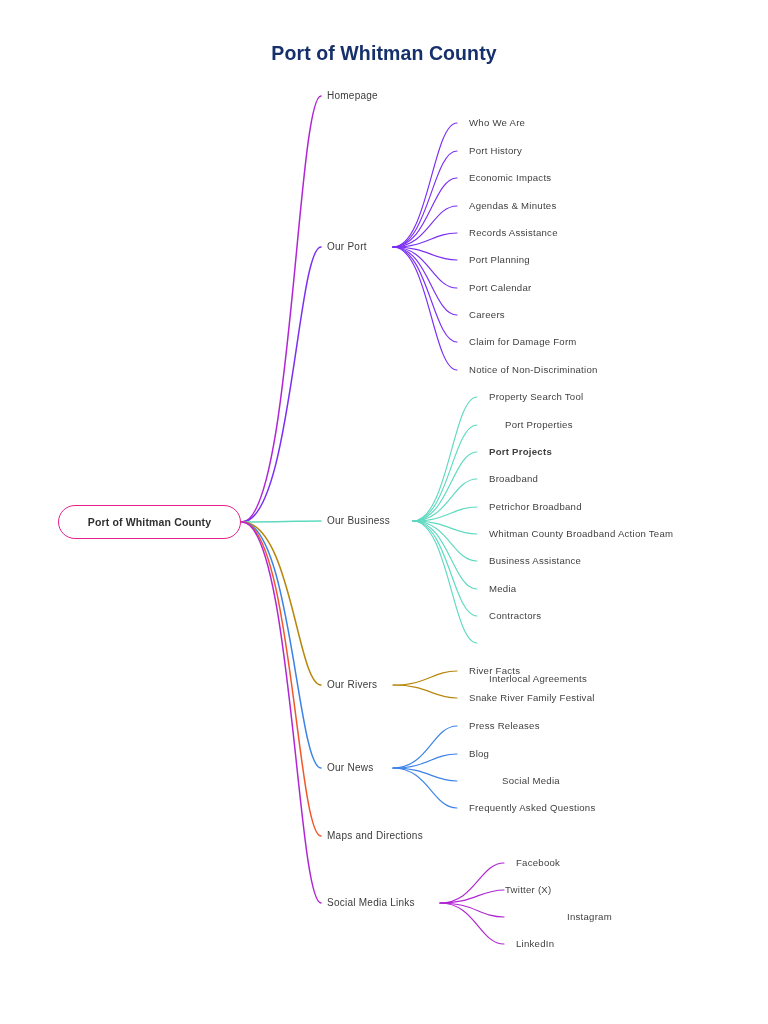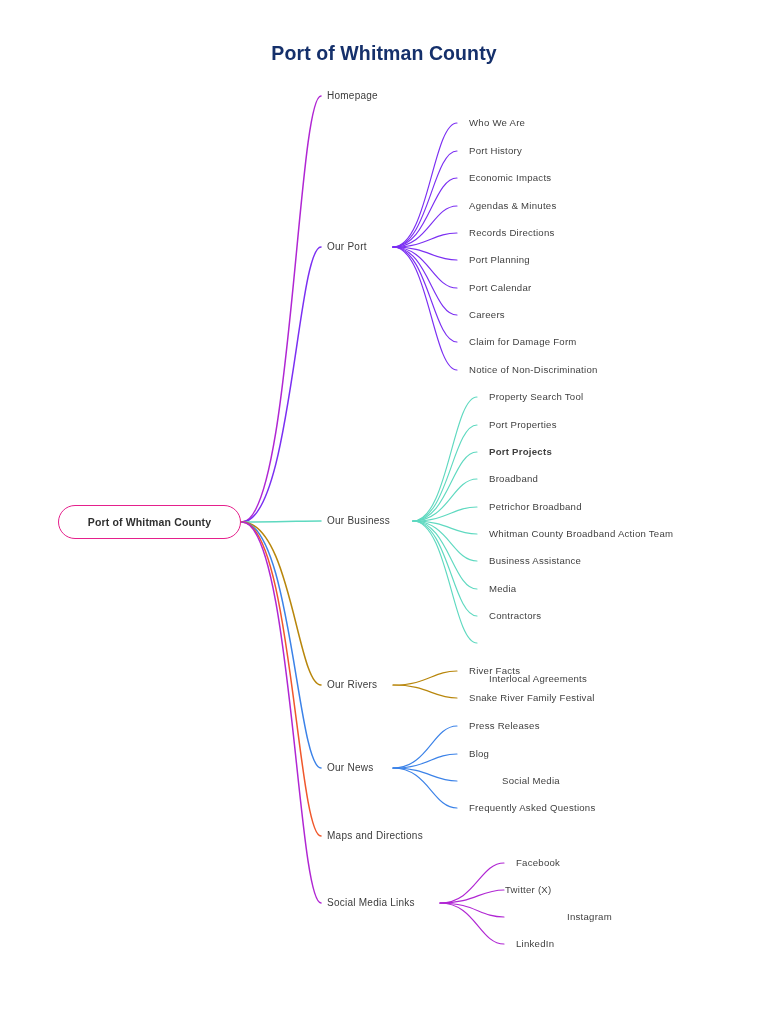--- a/index.html
+++ b/index.html
@@ -154,29 +154,29 @@
     <span class="root-label">Port of Whitman County</span>
   </div>
 
   <div id="nodes">
       <div class="node level2" style="left: 327px; top: 96px;">Homepage</div>
       <div class="node level2" style="left: 327px; top: 247px;">Our Port</div>
       <div class="node level3" style="left: 469px; top: 123px;">Who We Are</div>
       <div class="node level3" style="left: 469px; top: 151px;">Port History</div>
       <div class="node level3" style="left: 469px; top: 178px;">Economic Impacts</div>
       <div class="node level3" style="left: 469px; top: 206px;">Agendas &amp; Minutes</div>
-      <div class="node level3" style="left: 469px; top: 233px;">Records Directions</div>
+      <div class="node level3" style="left: 469px; top: 233px;">Records Assistance</div>
       <div class="node level3" style="left: 469px; top: 260px;">Port Planning</div>
       <div class="node level3" style="left: 469px; top: 288px;">Port Calendar</div>
       <div class="node level3" style="left: 469px; top: 315px;">Careers</div>
       <div class="node level3" style="left: 469px; top: 342px;">Claim for Damage Form</div>
       <div class="node level3" style="left: 469px; top: 370px;">Notice of Non-Discrimination</div>
       <div class="node level2" style="left: 327px; top: 521px;">Our Business</div>
       <div class="node level3" style="left: 489px; top: 397px;">Property Search Tool</div>
-      <div class="node level3" style="left: 489px; top: 425px;">Port Properties</div>
+      <div class="node level3" style="left: 505px; top: 425px;">Port Properties</div>
       <div class="node level3" style="left: 489px; top: 452px; font-weight: bold;">Port Projects</div>
       <div class="node level3" style="left: 489px; top: 479px;">Broadband</div>
       <div class="node level3" style="left: 489px; top: 507px;">Petrichor Broadband</div>
       <div class="node level3" style="left: 489px; top: 534px;">Whitman County Broadband Action Team</div>
       <div class="node level3" style="left: 489px; top: 561px;">Business Assistance</div>
       <div class="node level3" style="left: 489px; top: 589px;">Media</div>
       <div class="node level3" style="left: 489px; top: 616px;">Contractors</div>
       <div class="node level3" style="left: 489px; top: 643px; margin-top: 36px;">Interlocal Agreements</div>
       <div class="node level2" style="left: 327px; top: 685px;">Our Rivers</div>
       <div class="node level3" style="left: 469px; top: 671px;">River Facts</div>

